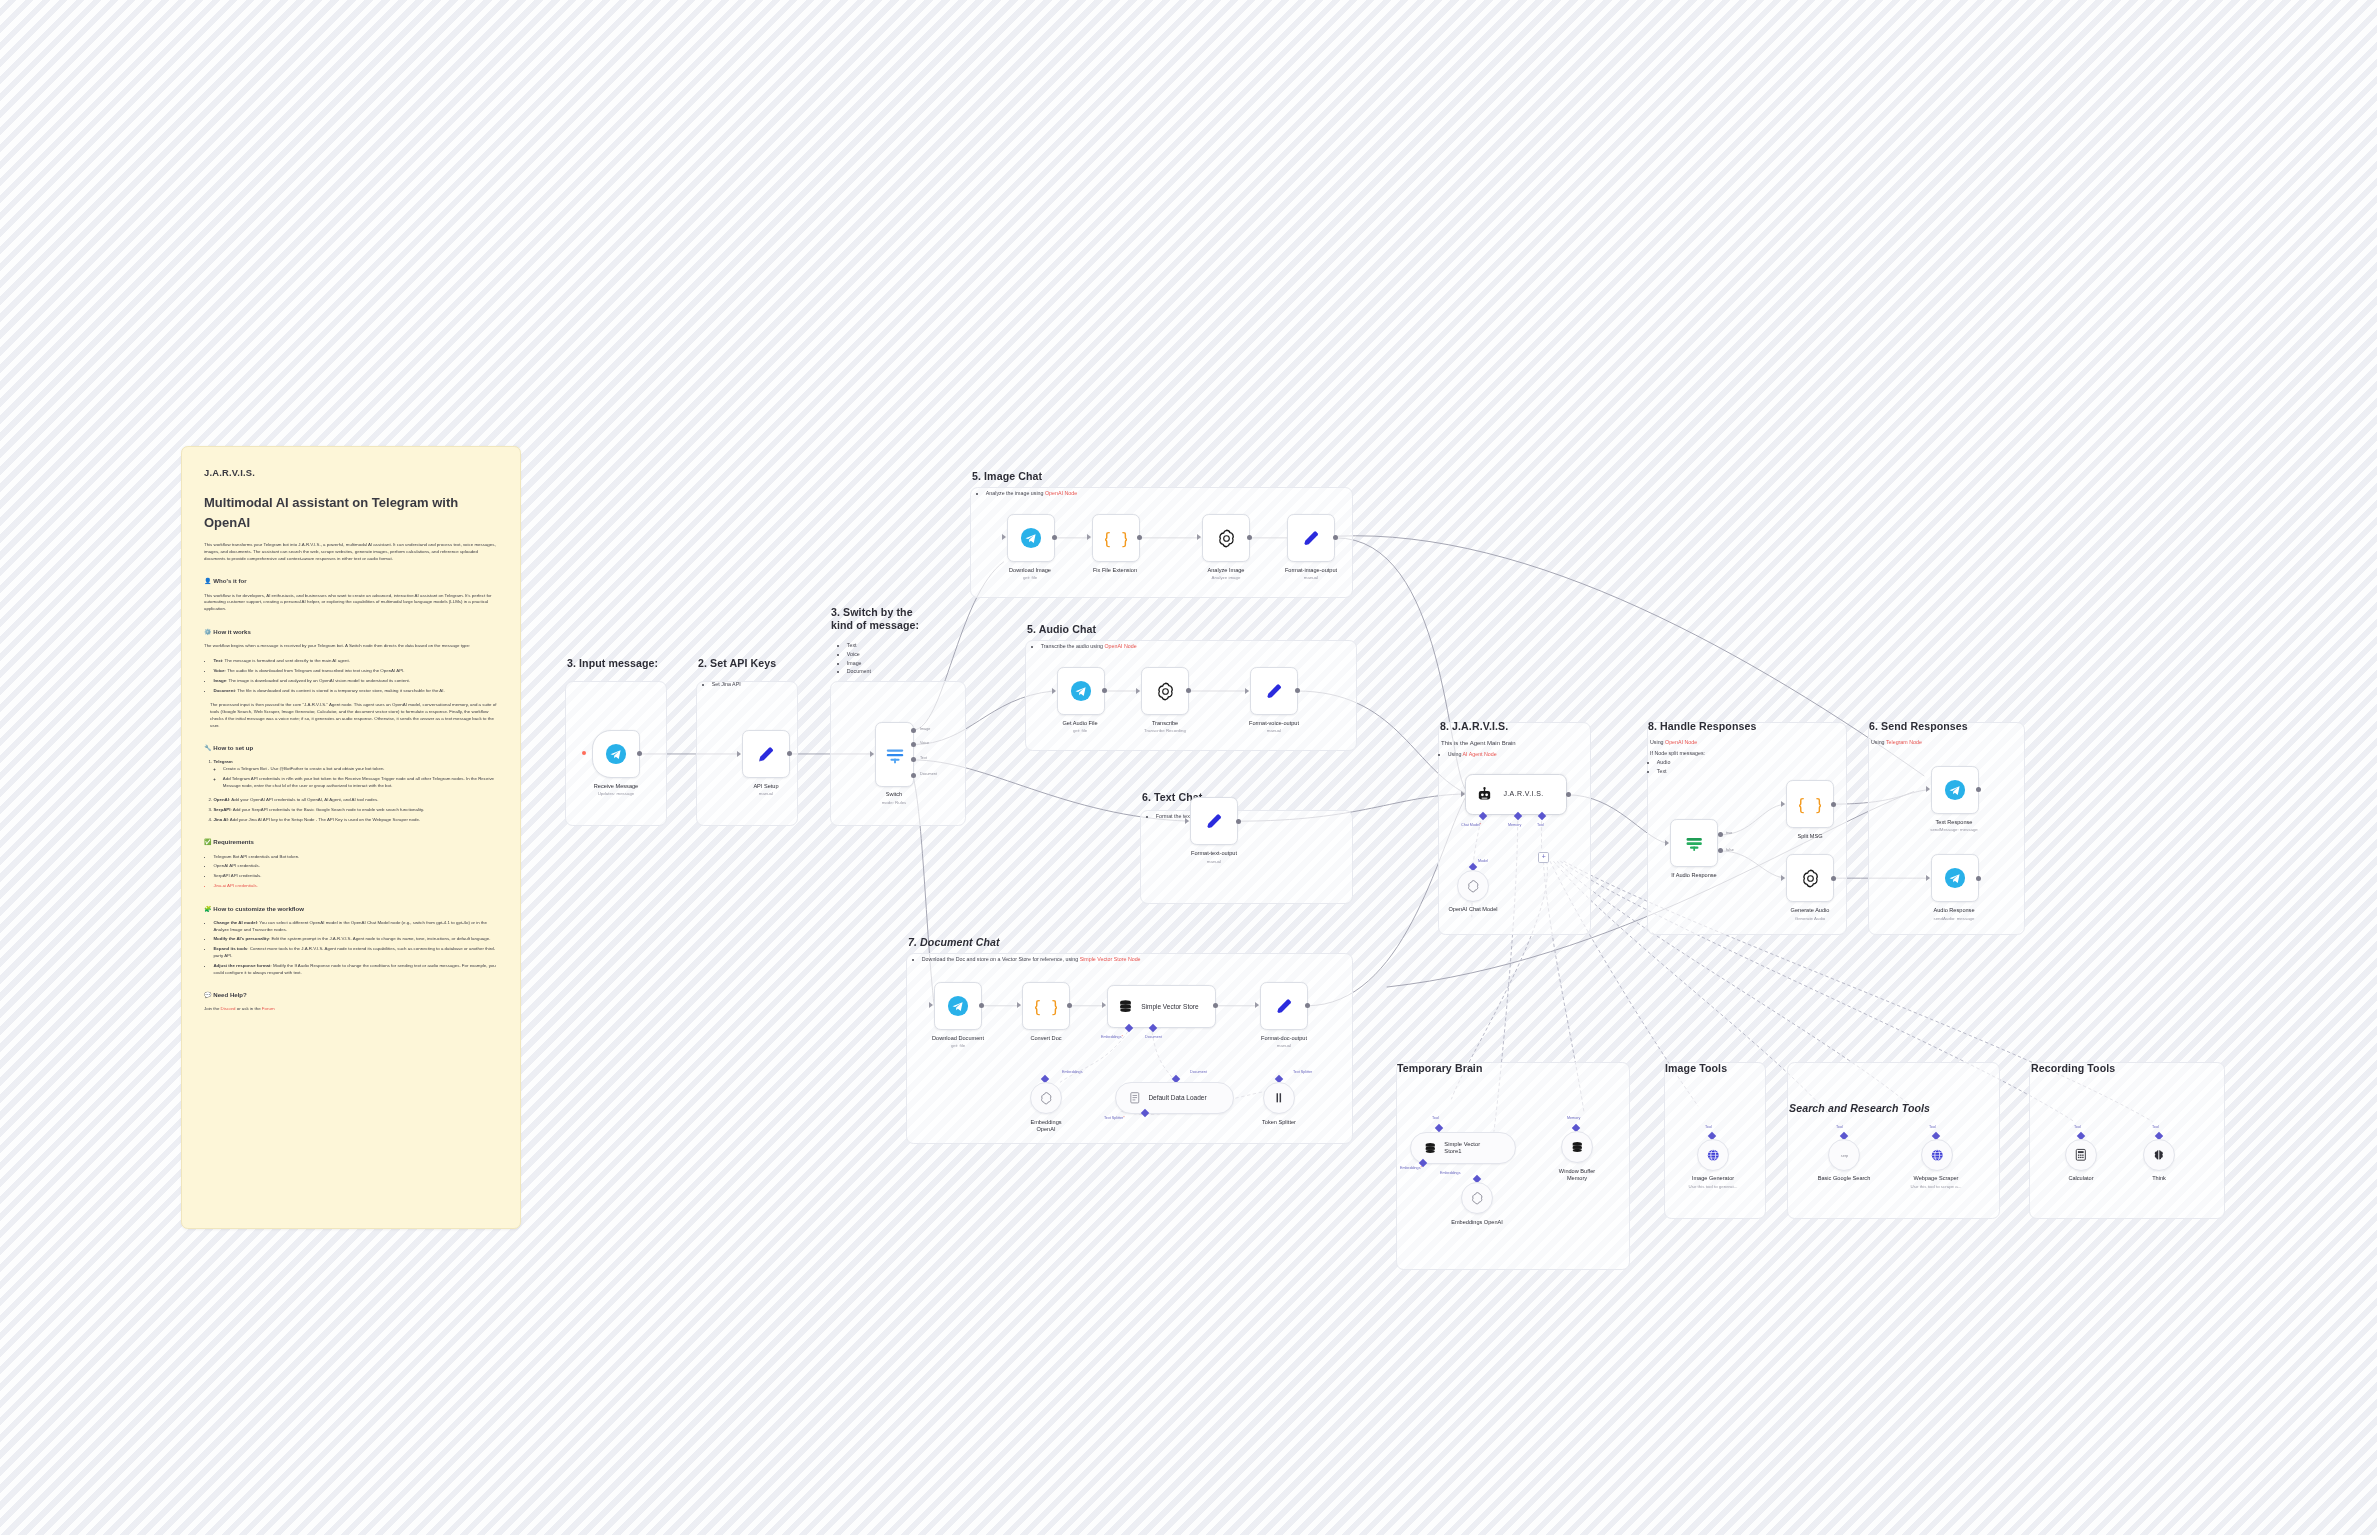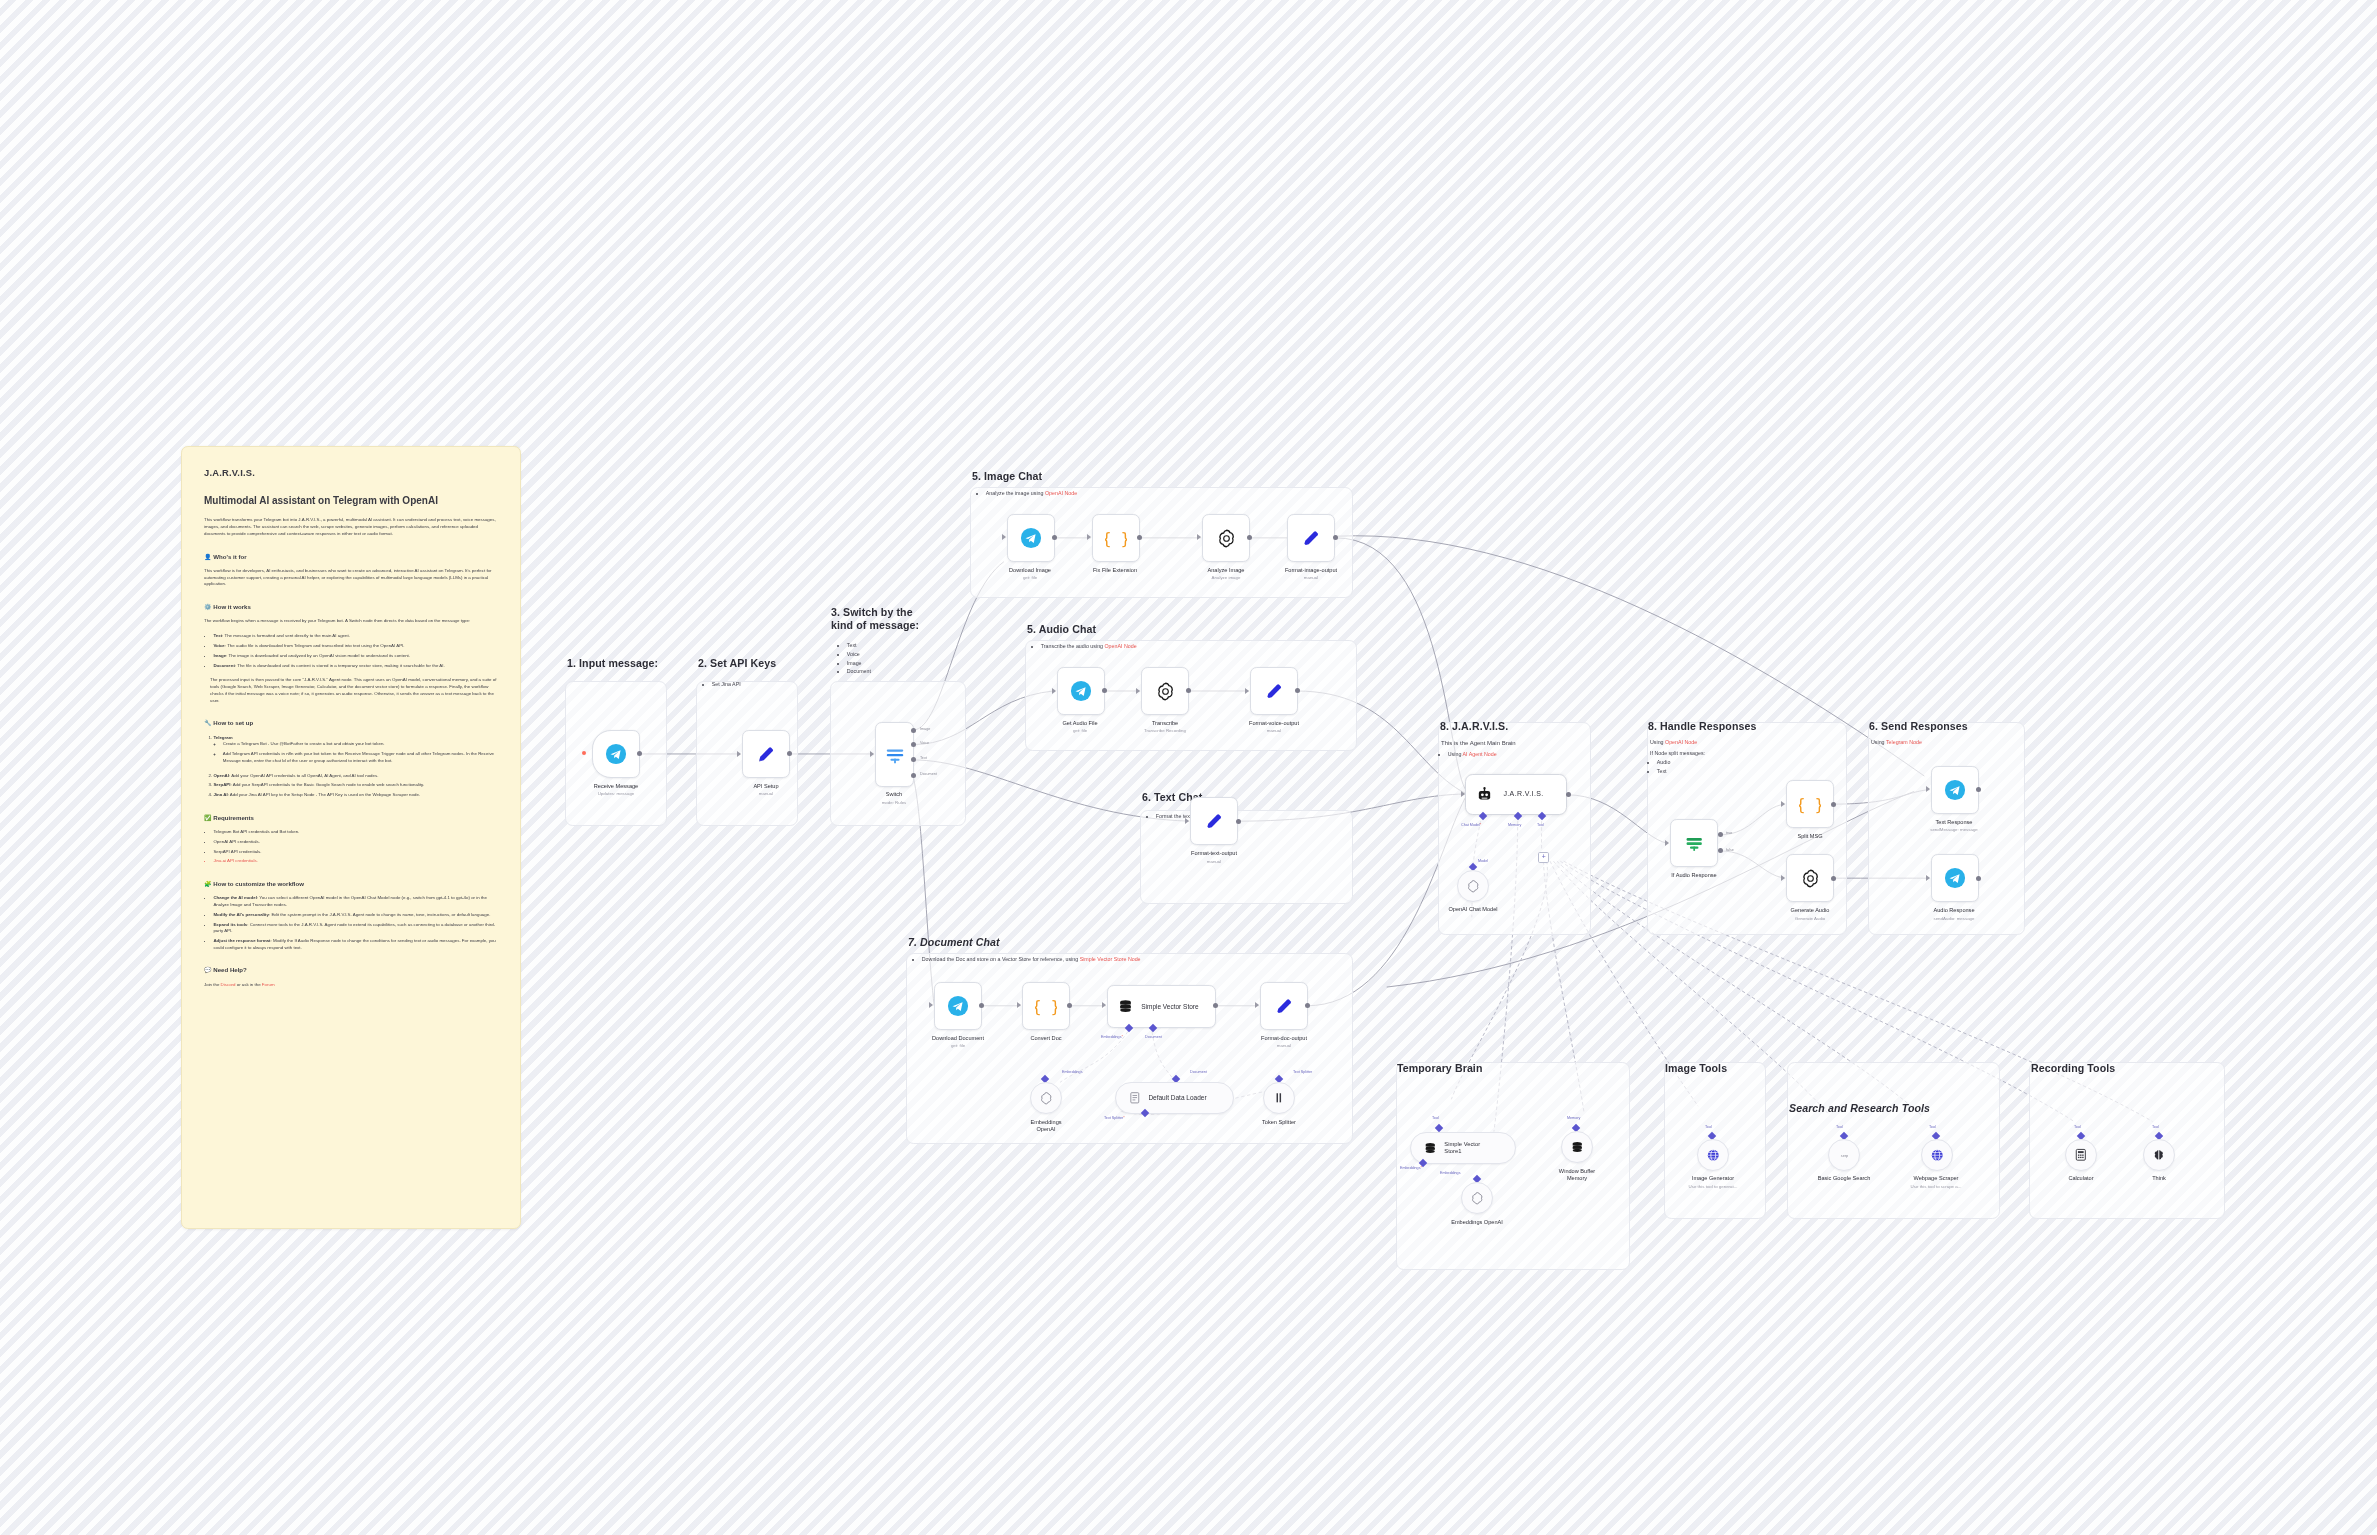--- a/index.html
+++ b/index.html
@@ -29,21 +29,21 @@
     border-radius:6.8px;
     box-shadow:0 0.9px 2.6px rgba(0,0,0,.06);
     padding:19px 22px 17px 22px;
     box-sizing:border-box;
     overflow:hidden;
     font-size:4.4px;
     line-height:1.55;
     color:#3a3a42;
   }
   .sticky h1{font-size:9.4px;margin:0 0 12px 0;letter-spacing:0.2px;}
-  .sticky h2{font-size:10px;margin:0 0 9.4px 0;}
+  .sticky h2{font-size:13px;margin:0 0 9.4px 0;}
   .sticky h3{font-size:6.1px;margin:13.6px 0 6.8px 0;}
   .sticky p{margin:0 0 8.5px 0;}
   .sticky ul{margin:0 0 7.7px 0;padding-left:9.4px;}
   .sticky ol{margin:0 0 7.7px 0;padding-left:9.4px;}
   .sticky li{margin:0 0 3px 0;}
   .sticky .ind{margin-left:6px;}
   .lnk-red{color:#e8534f;}
   .sticky b{font-weight:bold;}
 
   
@@ -243,21 +243,21 @@
       <li><b>Adjust the response format</b>: <span>Modify the If Audio Response node to change the conditions for sending text or audio messages. For example, you could configure it to always respond with text.</span></li>
     </ul>
 
     <h3>💬 <span>Need Help?</span></h3>
     <p>
       <span>Join the </span><a class="lnk-red">Discord</a><span> or ask in the </span><a class="lnk-red">Forum</a>
     </p>
   </div>
 
   <div class="group" style="left:565px;top:681px;width:102px;height:145px;"></div>
-  <div class="group-title" style="left:567px;top:657px;">1. Input message:</div>
+  <div class="group-title" style="left:567px;top:657px;">3. Input message:</div>
 
   <div class="group" style="left:696px;top:681px;width:102px;height:145px;"></div>
   <div class="group-title" style="left:698px;top:657px;">2. Set API Keys</div>
   <div class="group-sub" style="left:705px;top:681px;">
       <ul>
         <li>Set Jina API</li>
       </ul>
     </div>
 
   <div class="group" style="left:830px;top:681px;width:136px;height:145px;"></div>

